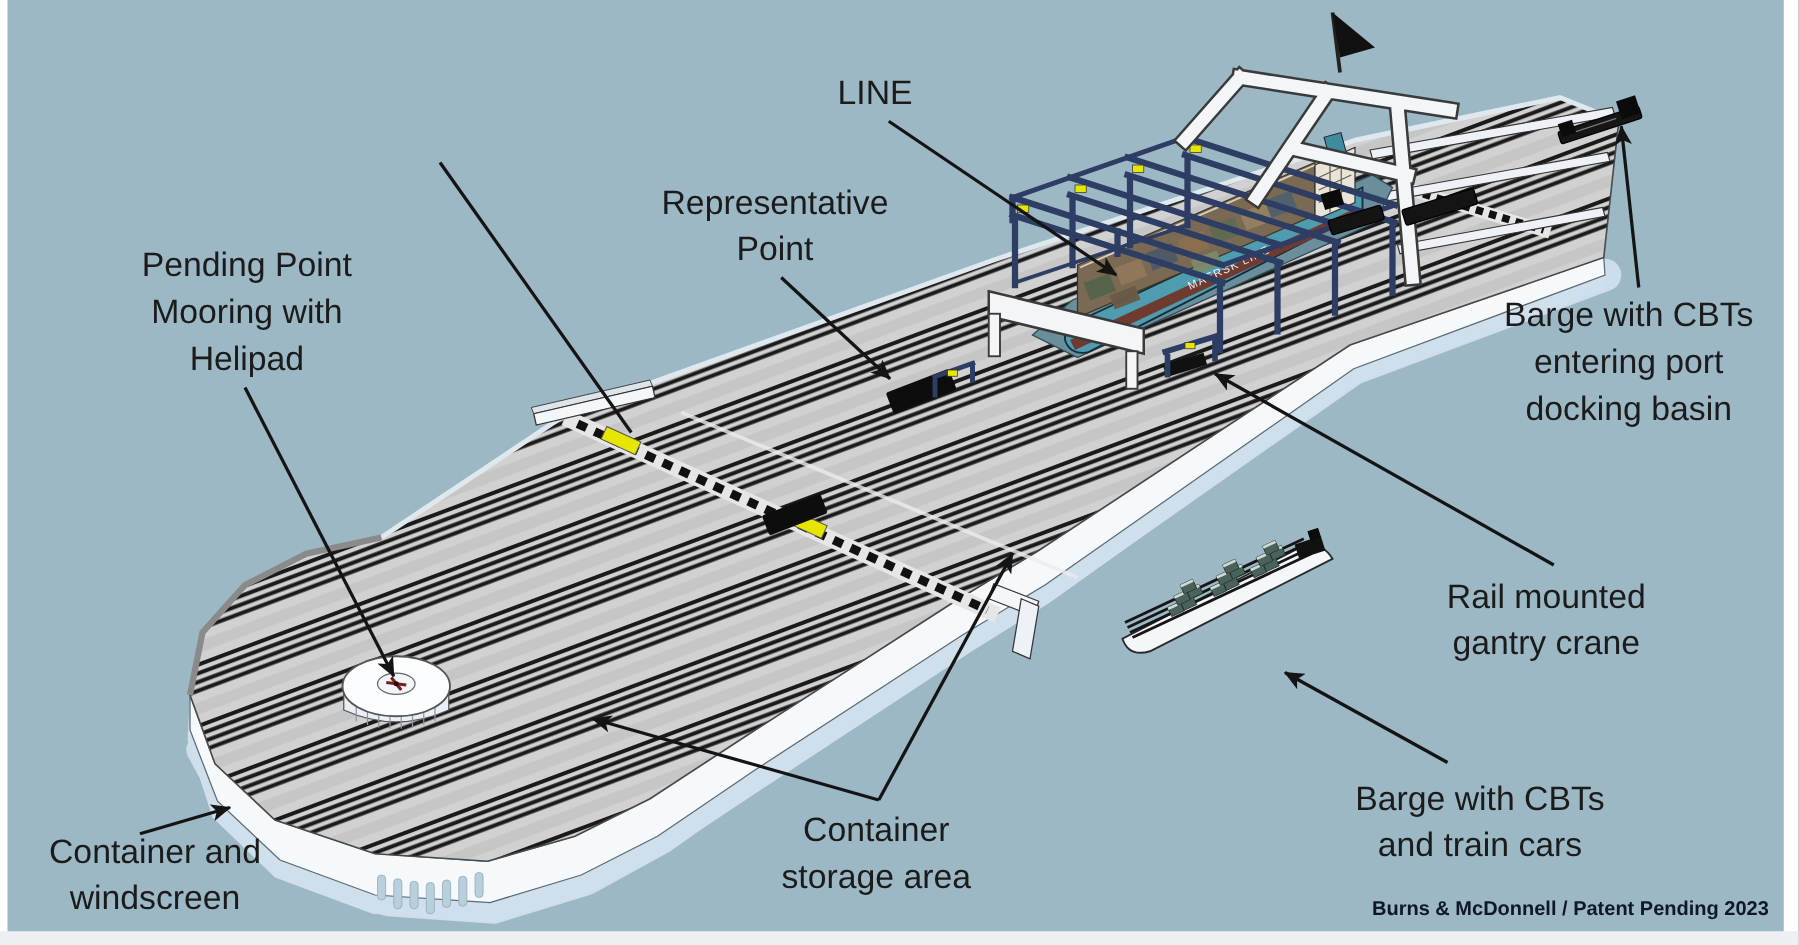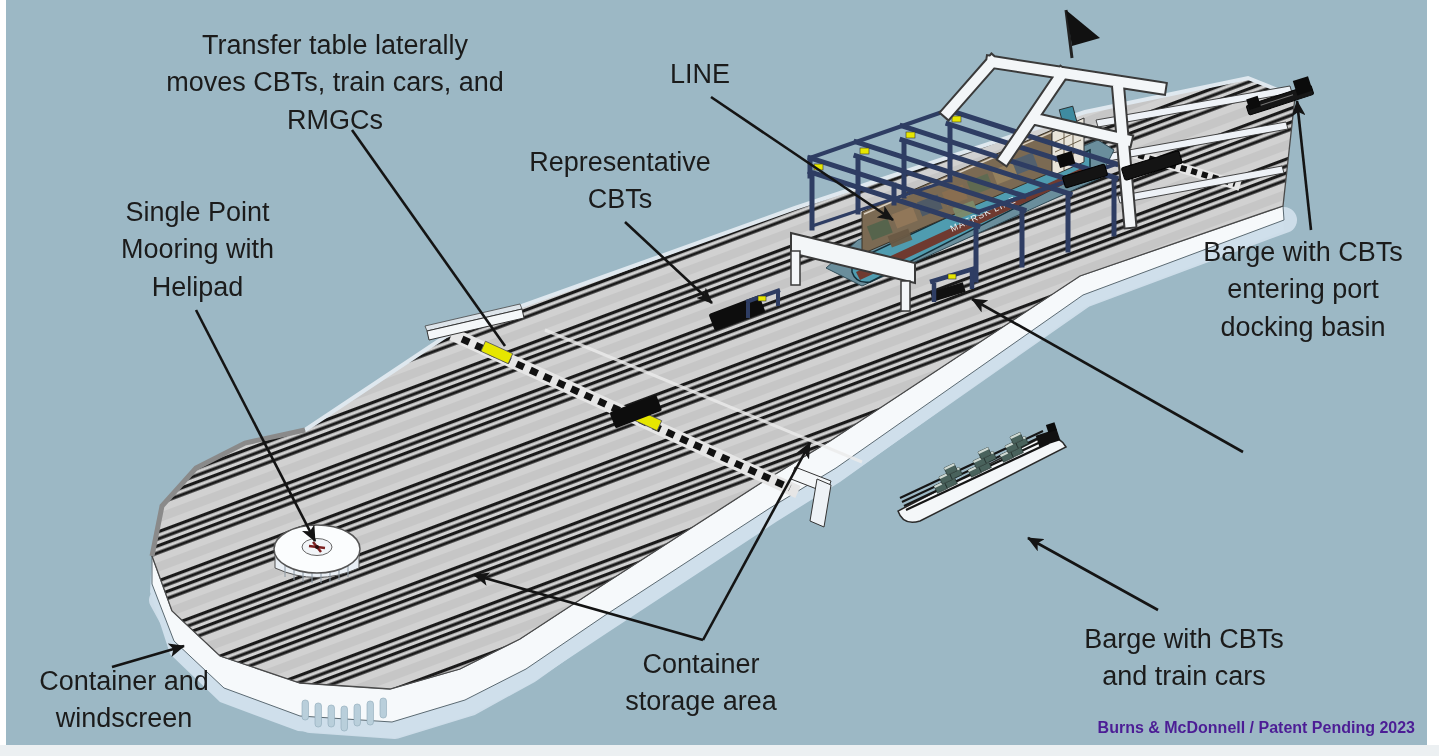--- a/index.html
+++ b/index.html
@@ -9,21 +9,21 @@
     font-family:"Liberation Sans",sans-serif;
   }
   .scene{position:absolute;left:0;top:0;}
   .label{
     position:absolute;
     font-size:27px;line-height:1.38;color:#1b1b1b;
     text-align:center;white-space:pre-line;
   }
   .credit{
     position:absolute;right:24px;top:719px;
-    font-size:16px;font-weight:700;color:#4c1d95;
+    font-size:16px;font-weight:700;color:#0f172a;
   }
   .frame{position:absolute;background:#ffffff;}
 </style>
 </head>
 <body>
 
 <div class="stage">
 
   <svg class="scene" width="1439" height="756" viewBox="0 0 1439 756">
     <defs>
@@ -279,37 +279,36 @@
       <line x1="196" y1="310" x2="315" y2="541" marker-end="url(#arr)"></line>
       <line x1="1311" y1="230" x2="1297" y2="101" marker-end="url(#arr)"></line>
       <line x1="1243" y1="452" x2="972" y2="299" marker-end="url(#arr)"></line>
       <line x1="703" y1="640" x2="474" y2="575" marker-end="url(#arr)"></line>
       <line x1="703" y1="640" x2="810" y2="443" marker-end="url(#arr)"></line>
       <line x1="112" y1="667" x2="184" y2="646" marker-end="url(#arr)"></line>
       <line x1="1158" y1="610" x2="1028" y2="538" marker-end="url(#arr)"></line>
     </g>
   </svg>
 
-  <div class="label" style="left:150px;top:27px;width:370px;">Transfer table laterally
-moves CBTs, train cars, and
-RMGCs</div>
 
   <div class="label" style="left:640px;top:56px;width:120px;">LINE</div>
 
   <div class="label" style="left:495px;top:144px;width:250px;">Representative
-CBTs</div>
-
-  <div class="label" style="left:70px;top:194px;width:255px;">Single Point
+Point</div>
+
+  <div class="label" style="left:70px;top:194px;width:255px;">Pending Point
 Mooring with
 Helipad</div>
 
   <div class="label" style="left:1175px;top:234px;width:256px;">Barge with CBTs
 entering port
 docking basin</div>
 
+  <div class="label" style="left:1105px;top:459px;width:264px;">Rail mounted
+gantry crane</div>
 
   <div class="label" style="left:576px;top:646px;width:250px;">Container
 storage area</div>
 
   <div class="label" style="left:1044px;top:621px;width:280px;">Barge with CBTs
 and train cars</div>
 
   <div class="label" style="left:4px;top:663px;width:240px;">Container and
 windscreen</div>
 

